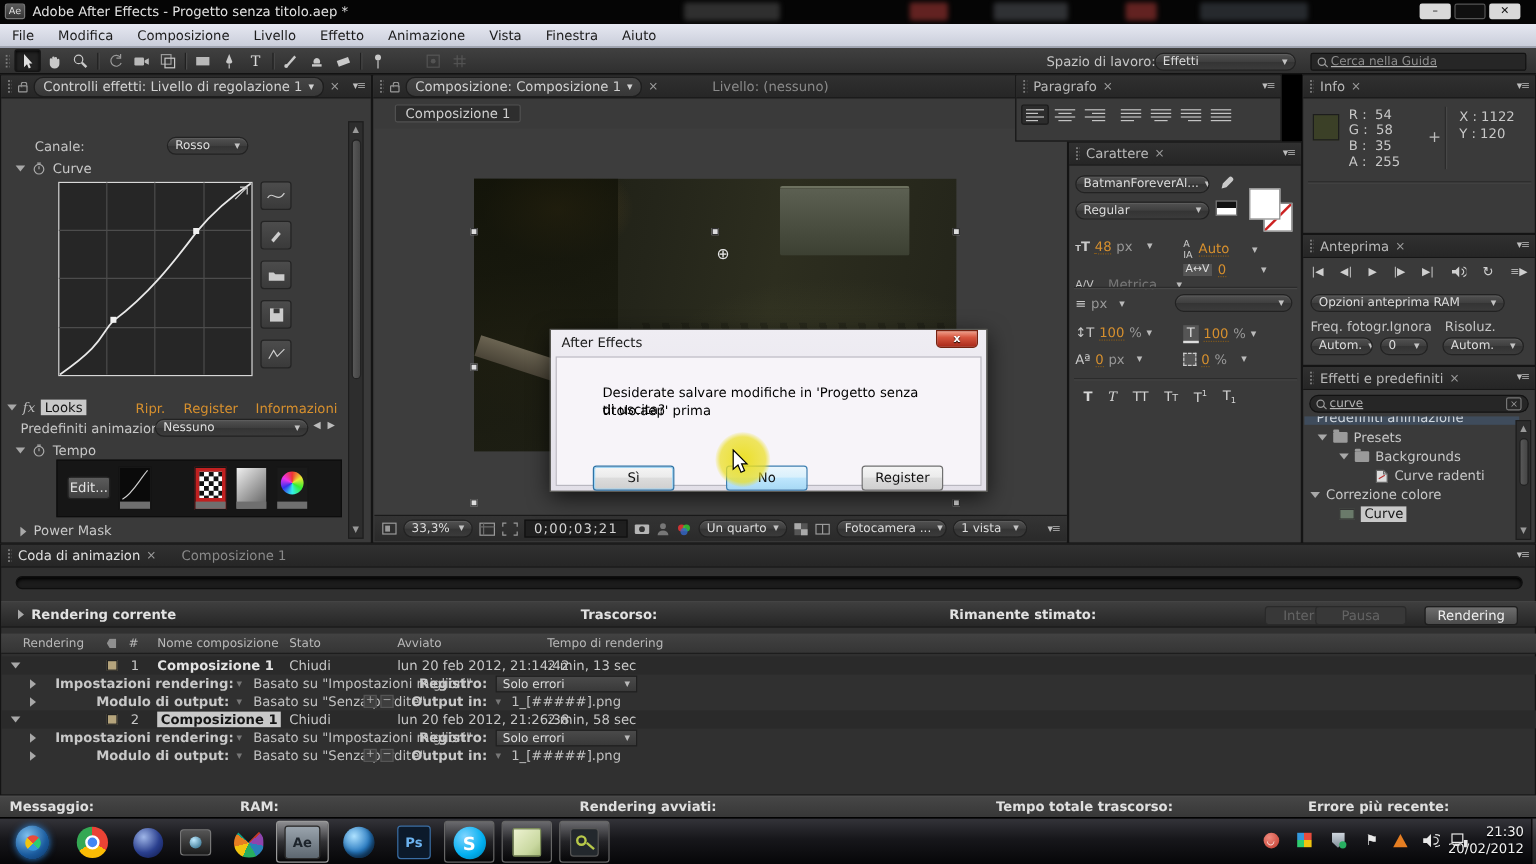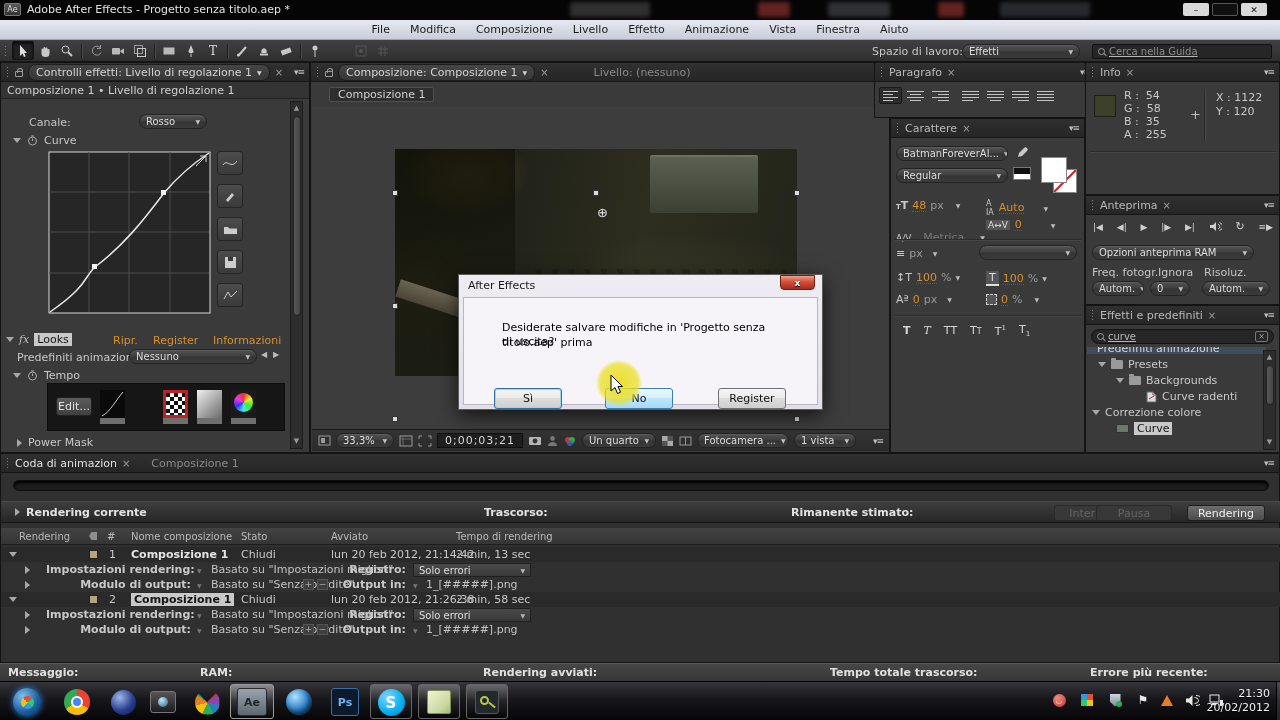--- a/index.html
+++ b/index.html
@@ -6,21 +6,21 @@
   html,body{width:1280px;height:720px;overflow:hidden;}
   body{font-family:"DejaVu Sans","Liberation Sans",sans-serif;font-size:11px;color:#c8c8c8;background:#000;position:relative;}
   .a{position:absolute;}
   .f{display:flex;align-items:center;}
   .b{font-weight:bold;}
   
   #titlebar{left:0;top:0;width:1280px;height:20px;background:#050505;}
   .blob{filter:blur(2px);opacity:.8;border-radius:2px;}
   .appbadge{width:17px;height:13px;background:linear-gradient(#5a5a5a,#333);border:1px solid #777;border-radius:2px;color:#ddd;font-size:8px;display:flex;align-items:center;justify-content:center;}
   .wbtn{width:26px;height:13px;border-radius:2px;font-size:9px;display:flex;align-items:center;justify-content:center;}
-  #menubar{left:0;top:20px;width:1280px;height:20px;background:linear-gradient(#e6e8f1,#c9cdda);border-bottom:1px solid #9ea3b2;display:flex;align-items:center;color:#1c1c1c;justify-content:center;}
+  #menubar{left:0;top:20px;width:1280px;height:20px;background:linear-gradient(#e6e8f1,#c9cdda);border-bottom:1px solid #9ea3b2;display:flex;align-items:center;color:#1c1c1c;}
   .mitem{padding:0 10px;height:100%;display:flex;align-items:center;cursor:default;}
   #toolbar{left:0;top:40px;width:1280px;height:22px;background:linear-gradient(#404040,#2f2f2f);border-bottom:1px solid #161616;}
   .tool{width:22px;height:19px;display:flex;align-items:center;justify-content:center;}
   .tool.on{background:#222;border:1px solid #141414;border-radius:2px;box-shadow:inset 0 1px 3px #000;}
   .tsep{width:1px;height:14px;background:#202020;margin:0 3px;box-shadow:1px 0 0 #4a4a4a;}
   .mag{width:7px;height:7px;border:1px solid #9a9a9a;border-radius:50%;position:relative;flex:none;}
   .mag::after{content:"";position:absolute;width:4px;height:1px;background:#9a9a9a;right:-3px;bottom:-1px;transform:rotate(45deg);}
   .srch{background:#262626;border:1px solid #121212;border-radius:2px;display:flex;align-items:center;gap:4px;padding:0 5px;}
   .srch input{background:transparent;border:0;outline:0;color:#b5b5b5;font-family:inherit;font-size:10px;width:100%;text-decoration:underline;}
   .srch input::placeholder{color:#8d8d8d;}
@@ -199,21 +199,20 @@
   <div class="tb">
     <div class="grip"></div>
     <span class="padlock"></span>
     <div class="ptab">
       <span>Controlli effetti: Livello di regolazione 1</span>
       <span style="font-size:6px">▼</span>
     </div>
     <span class="x">×</span>
     <span class="pm">▾≡</span>
   </div>
-  <div class="a f" style="left:0;top:19px;width:308px;height:17px;background:#333;border-bottom:1px solid #222;padding:0 6px;color:#cfcfcf">Composizione 1 • Livello di regolazione 1</div>
 
   <span class="a" style="left:28px;top:53px;color:#c4c4c4">Canale:</span>
   <div class="dd" style="left:138px;top:51px;width:68px">
       <span>Rosso</span>
     </div>
 
   <div class="a f" style="left:12px;top:71px;gap:6px">
     <span class="tri-o"></span>
     <svg class="stopwatch" viewBox="0 0 11 11">
         <circle cx="5.5" cy="6" r="4" fill="none" stroke="#aaa"></circle>
@@ -415,21 +414,21 @@
     <div class="btn7 def" style="left:30px;top:90px;width:68px">Sì</div>
     <div class="btn7 hot" style="left:141px;top:90px;width:68px">No</div>
     <div class="btn7" style="left:254px;top:90px;width:68px">Register</div>
   </div>
 </div>
 <div class="a" style="left:596px;top:360px;width:46px;height:46px;border-radius:50%;background:radial-gradient(circle,rgba(235,222,30,.95),rgba(235,222,30,.7) 58%,rgba(235,222,30,0) 72%);z-index:50"></div>
 <svg class="a" style="left:610px;top:374px;z-index:51" width="16" height="24">
     <path d="M1,1 L1,17 L5,13.5 L7.5,19.5 L10.5,18.2 L8,12.5 L12.5,12.5 Z" fill="#fff" stroke="#000"></path>
   </svg>
 
-<div class="panel" style="left:874px;top:62px;width:222px;height:56px">
+<div class="panel" style="left:846px;top:62px;width:222px;height:56px">
   <div class="tb">
     <div class="grip"></div>
     <span>Paragrafo</span>
     <span class="x">×</span>
     <span class="pm">▾≡</span>
   </div>
   <div class="a f" style="left:4px;top:24px;gap:2px">
     <div class="pbtn on" style="align-items:flex-start">
         <i style="width:100%"></i>
         <i style="width:65%"></i>

